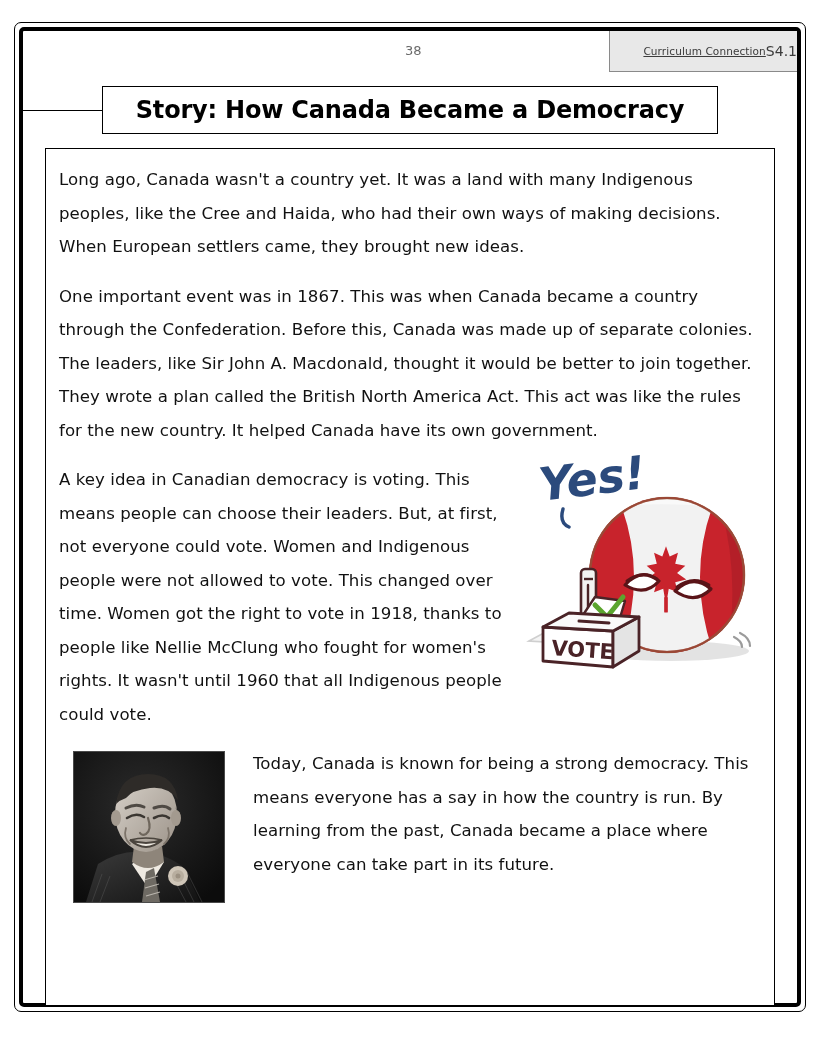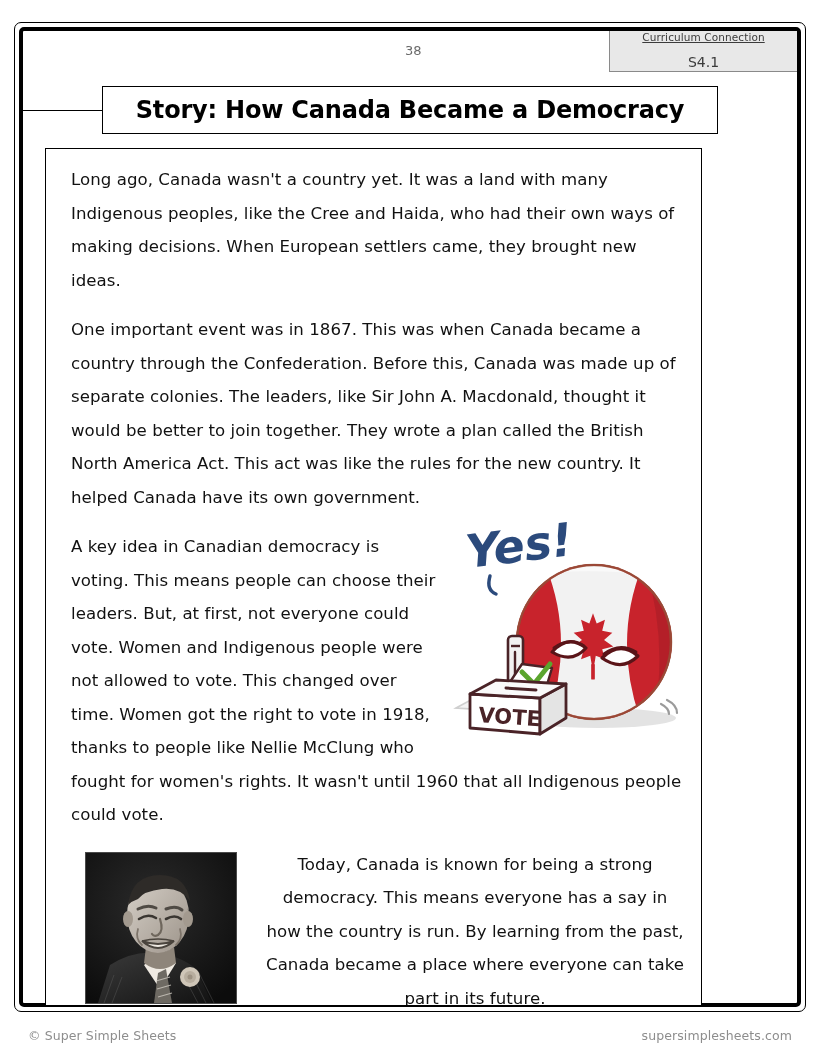--- a/index.html
+++ b/index.html
@@ -74,23 +74,23 @@
     right: 0px;
     top: 0px;
     width: 188px;
     height: 41px;
     background: #e8e8e8;
     border: 1px solid #8a8a8a;
     border-top: none;
     border-right: none;
     box-sizing: border-box;
     display: flex;
-    flex-direction: column;
+    flex-direction: row;
     align-items: center;
-    justify-content: space-between;
+    justify-content: flex-end;
     line-height: 1.22;
   }
   .curriculum-badge .cc-title {
     font-size: 10.5px;
     color: #3b3b3b;
     text-decoration: underline;
     letter-spacing: .1px;
   }
   .curriculum-badge .cc-code {
     font-size: 14px;
@@ -134,42 +134,41 @@
     color: #000;
     letter-spacing: -0.2px;
     white-space: nowrap;
   }
 
   
   .story-card {
     position: absolute;
     left: 45px;
     top: 148px;
-    width: 657px;
+    width: 730px;
     height: 858px;
     border: 1.4px solid #000;
     box-sizing: border-box;
     background: #fff;
     overflow: hidden;
-    padding-left: 12px;
   }
   .story-inner {
     position: relative;
     padding: 14px 16px 10px 13px;
     height: 100%;
     box-sizing: border-box;
   }
   .para {
     font-size: 16.6px;
     color: #111;
     line-height: 2.02;
     margin: 0 0 16px 0;
     letter-spacing: .05px;
   }
-  .para.tight { margin-bottom: 0; text-align: center; }
+  .para.tight { margin-bottom: 0; }
 
   
   .float-vote {
     float: right;
     width: 243px;
     height: 214px;
     shape-outside: inset(0);
     margin: -8px -6px 0 6px;
     position: relative;
   }
@@ -401,18 +400,14 @@
           </svg>
         </div>
       </div>
 
 
       <p class="para tight">Today, Canada is known for being a strong democracy. This means everyone has a say in how the country is run. By learning from the past, Canada became a place where everyone can take part in its future.</p>
 
     </div>
   </div>
 
-  <div class="footer">
-    <span class="copyright">© Super Simple Sheets</span>
-    <span class="site">supersimplesheets.com</span>
-  </div>
 
 </div>
 
 </body></html>

